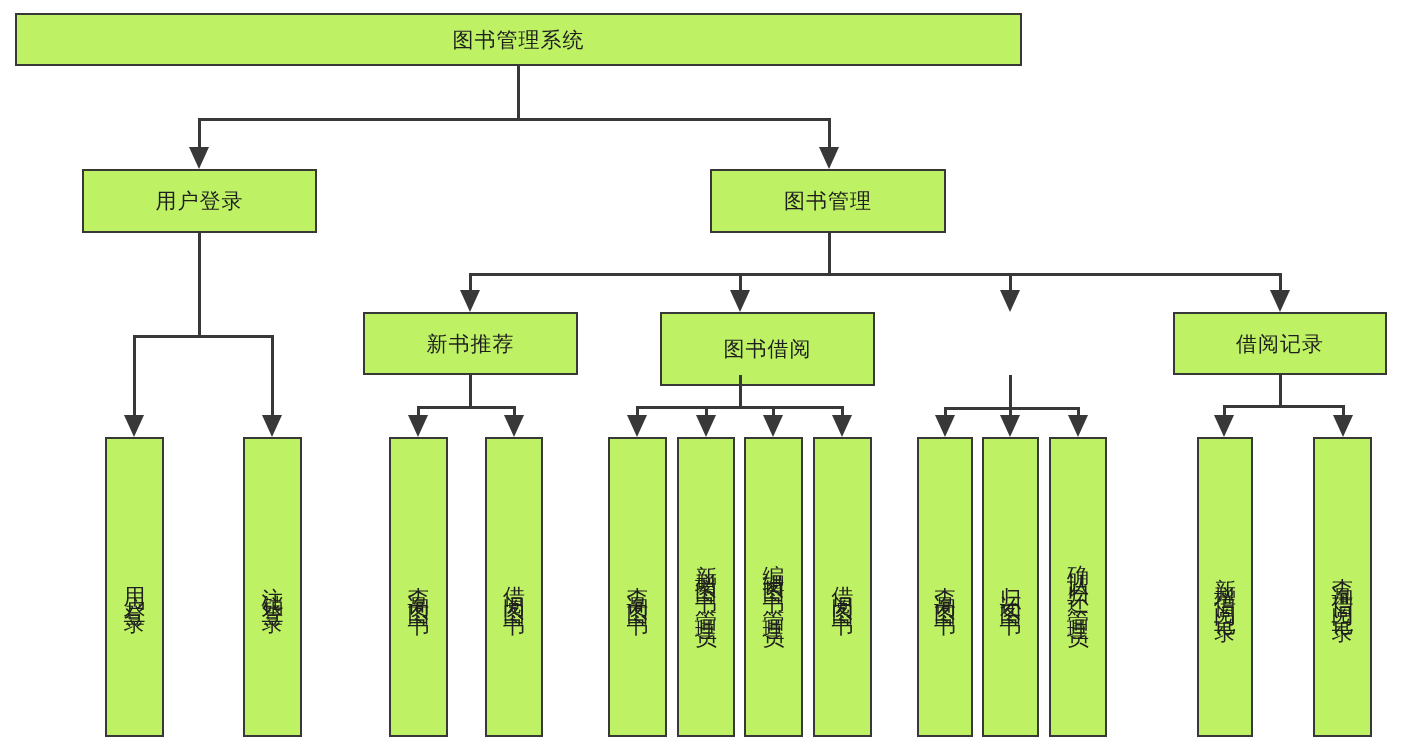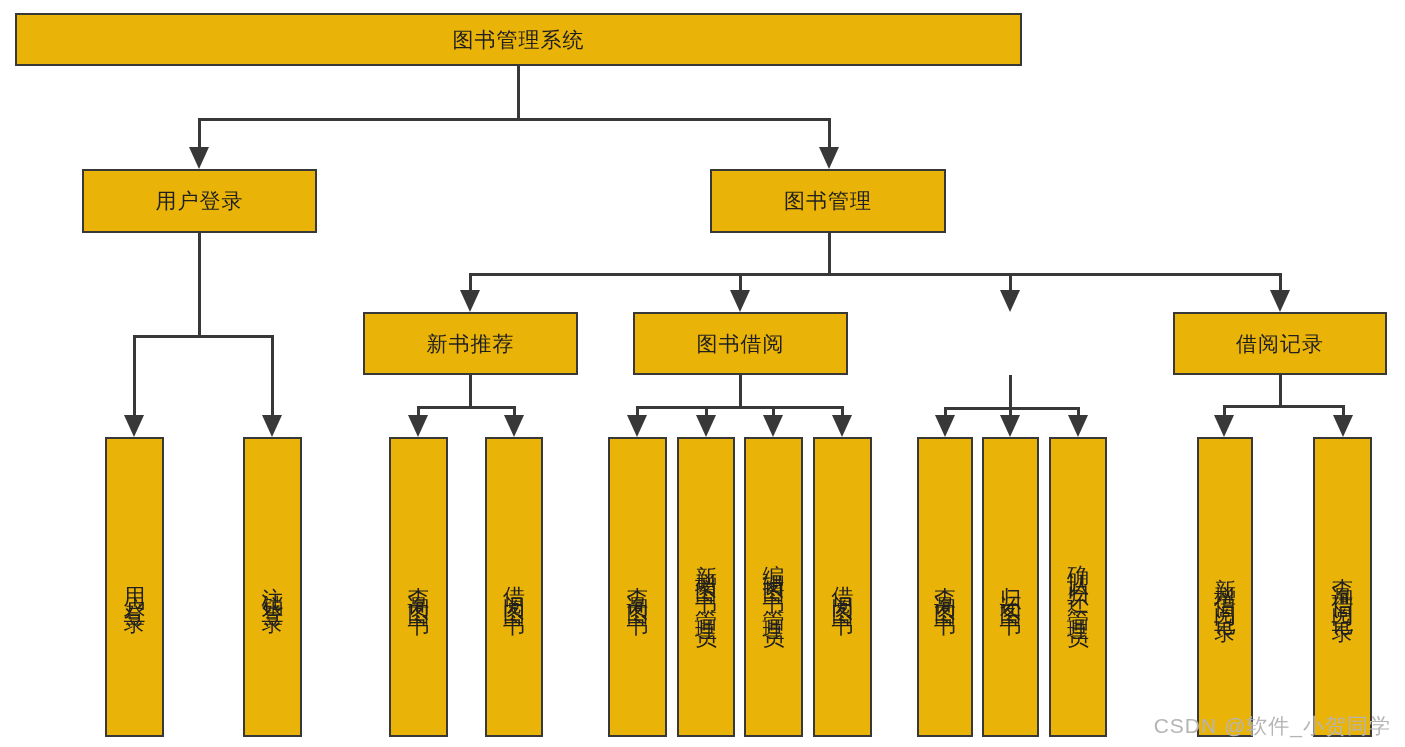--- a/index.html
+++ b/index.html
@@ -8,21 +8,21 @@
   #stage {
     position: relative;
     width: 1405px;
     height: 747px;
     background: #ffffff;
     overflow: hidden;
   }
   .node {
     position: absolute;
     border: 2px solid #383838;
-    background: #eab308;
+    background: #bef264;
     display: flex;
     align-items: center;
     justify-content: center;
     color: #1f1f1f;
   }
   .node.horizontal .label {
     font-size: 21px;
     letter-spacing: 1px;
     white-space: nowrap;
   }
@@ -54,34 +54,33 @@
     color: #b5b5b5;
     letter-spacing: 1px;
     z-index: 5;
     white-space: nowrap;
   }
 </style>
 </head>
 <body>
 
 <div id="stage">
-  <div class="watermark">CSDN @软件_小贺同学</div>
 <div class="node horizontal" style="left: 15px; top: 13px; width: 1007px; height: 53px; border-color: rgb(56, 56, 56); color: rgb(31, 31, 31);">
       <span class="label">图书管理系统</span>
     </div>
     <div class="node horizontal" style="left: 82px; top: 169px; width: 235px; height: 64px; border-color: rgb(56, 56, 56); color: rgb(31, 31, 31);">
       <span class="label">用户登录</span>
     </div>
     <div class="node horizontal" style="left: 363px; top: 312px; width: 215px; height: 63px; border-color: rgb(56, 56, 56); color: rgb(31, 31, 31);">
       <span class="label">新书推荐</span>
     </div>
     <div class="node horizontal" style="left: 710px; top: 169px; width: 236px; height: 64px; border-color: rgb(56, 56, 56); color: rgb(31, 31, 31);">
       <span class="label">图书管理</span>
     </div>
-    <div class="node horizontal" style="left: 633px; top: 312px; width: 215px; height: 63px; border-color: rgb(56, 56, 56); color: rgb(31, 31, 31);">
+    <div class="node horizontal" style="left: 660px; top: 312px; width: 215px; height: 74px; border-color: rgb(56, 56, 56); color: rgb(31, 31, 31);">
       <span class="label">图书借阅</span>
     </div>
     <div class="node horizontal" style="left: 1173px; top: 312px; width: 214px; height: 63px; border-color: rgb(56, 56, 56); color: rgb(31, 31, 31);">
       <span class="label">借阅记录</span>
     </div>
     <div class="node vertical" style="left: 105px; top: 437px; width: 59px; height: 300px; border-color: rgb(56, 56, 56); color: rgb(31, 31, 31);">
       <span class="label">用户登录</span>
     </div>
     <div class="node vertical" style="left: 243px; top: 437px; width: 59px; height: 300px; border-color: rgb(56, 56, 56); color: rgb(31, 31, 31);">
       <span class="label">注销登录</span>

